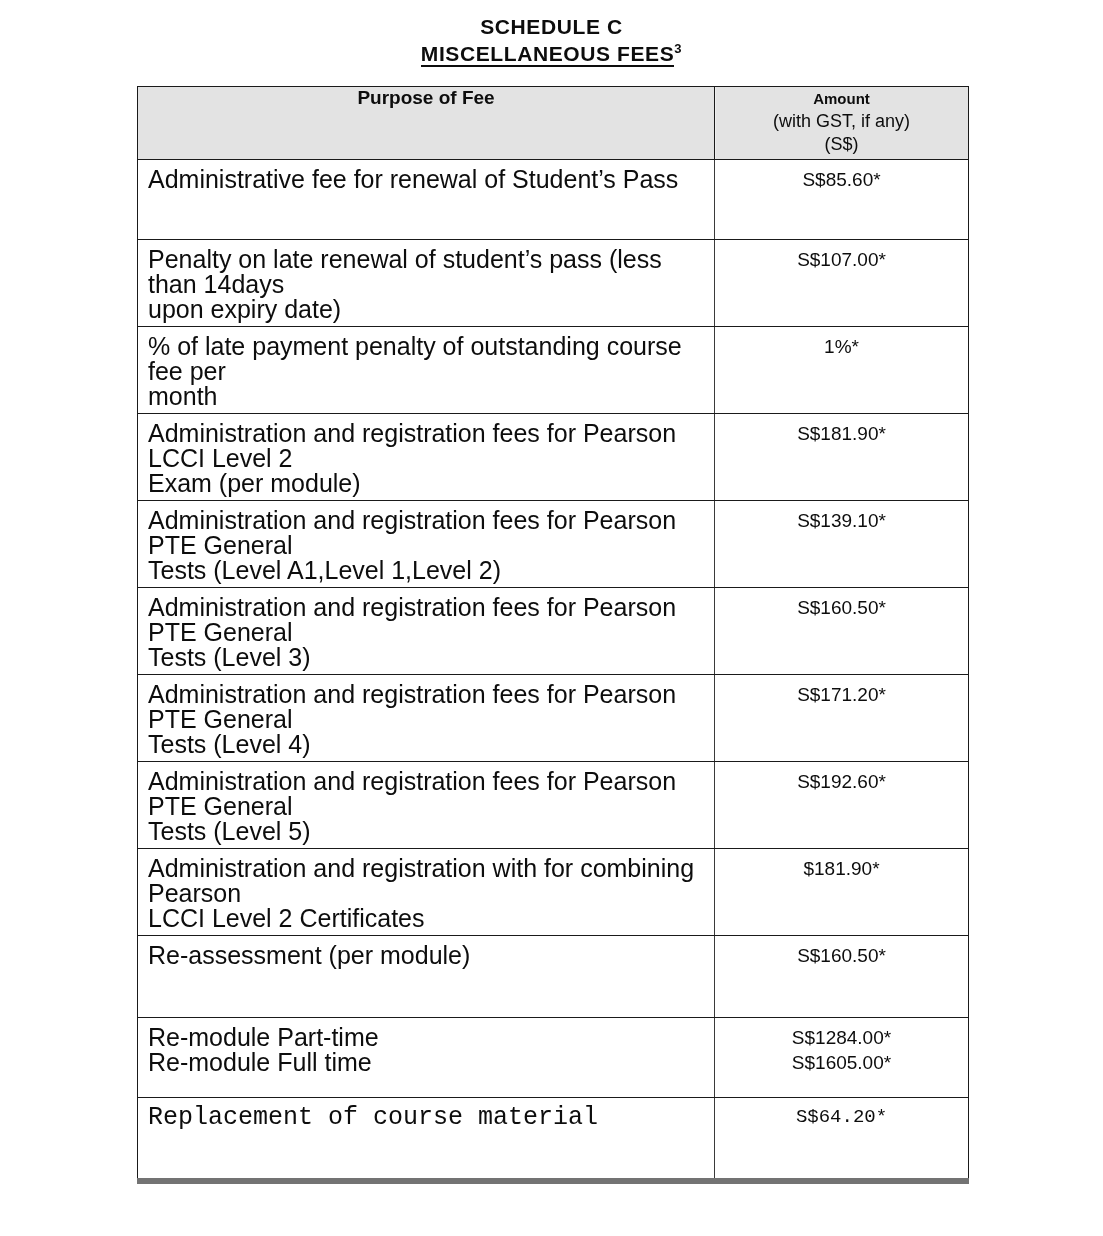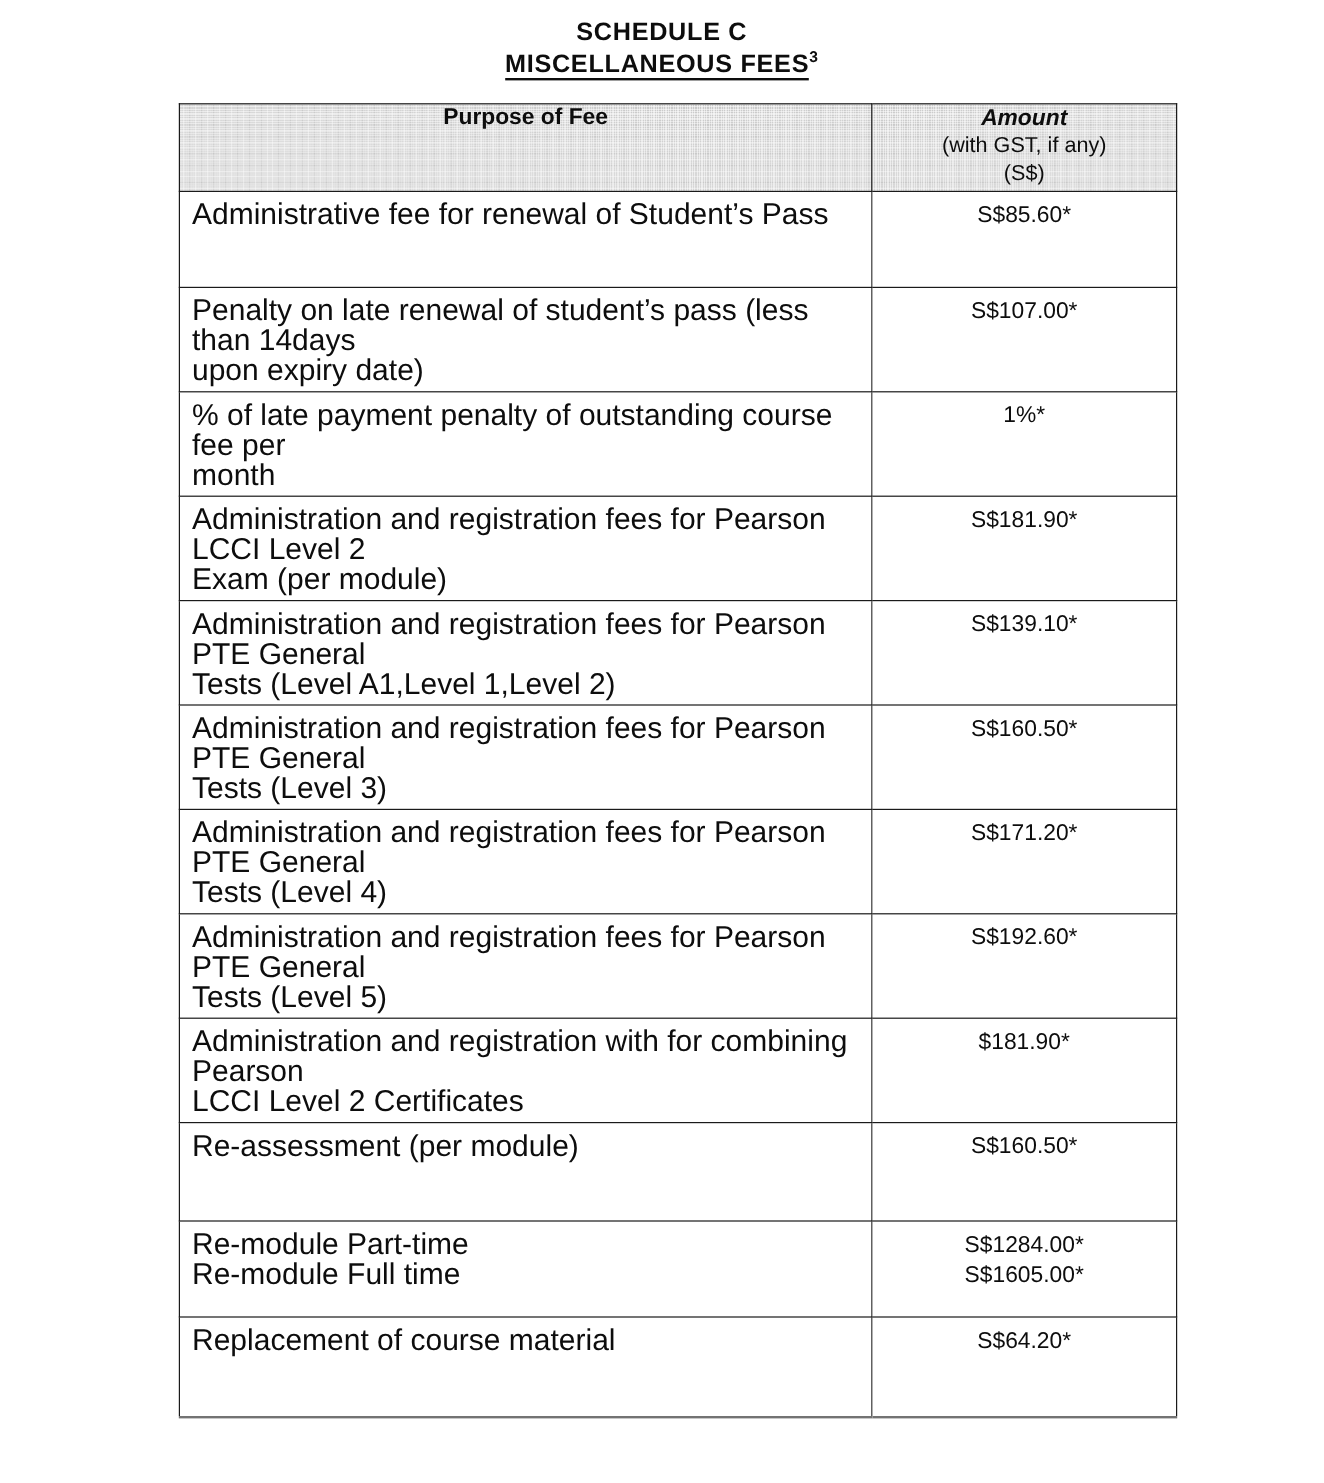--- a/index.html
+++ b/index.html
@@ -67,21 +67,20 @@
   }
 
   
   .fee-table {
     position: absolute;
     left: 137px;
     top: 86px;
     width: 831px;
     border-collapse: collapse;
     table-layout: fixed;
-    margin-left: 12px;
   }
   .fee-table td, .fee-table th {
     border: 1px solid #1a1a1a;
     padding: 0;
     vertical-align: top;
   }
   .fee-table .col-purpose { width: 577px; }
   .fee-table .col-amount  { width: 254px; }
 
   
@@ -95,40 +94,40 @@
     text-align: center;
     font-weight: bold;
     font-size: 19px;
     vertical-align: middle;
   }
   .hdr-purpose {
     font-size: 19px;
     font-weight: bold;
   }
   .hdr-amount-main {
-    font-size: 19px;
+    font-size: 15px;
     font-weight: bold;
     line-height: 23px;
-    font-style: italic;
   }
   .hdr-amount-sub {
     font-size: 18px;
     font-weight: normal;
     line-height: 23px;
   }
 
   
   tbody td {
     border-left: 2px solid #1a1a1a;
     border-right: 2px solid #1a1a1a;
     border-top: 1px solid #3a3a3a;
     border-bottom: 1px solid #3a3a3a;
   }
   tbody tr:last-child td {
-    border-bottom: 2px solid #737373;
+    border-bottom: 6px solid #737373;
+    font-family: Liberation Mono, monospace;
   }
   td.purpose {
     border-right: 1px solid #3a3a3a;
     padding: 7px 6px 4px 10px;
     font-size: 25px;
     line-height: 25px;
     text-align: left;
   }
   td.amount {
     border-left: 1px solid #3a3a3a;

